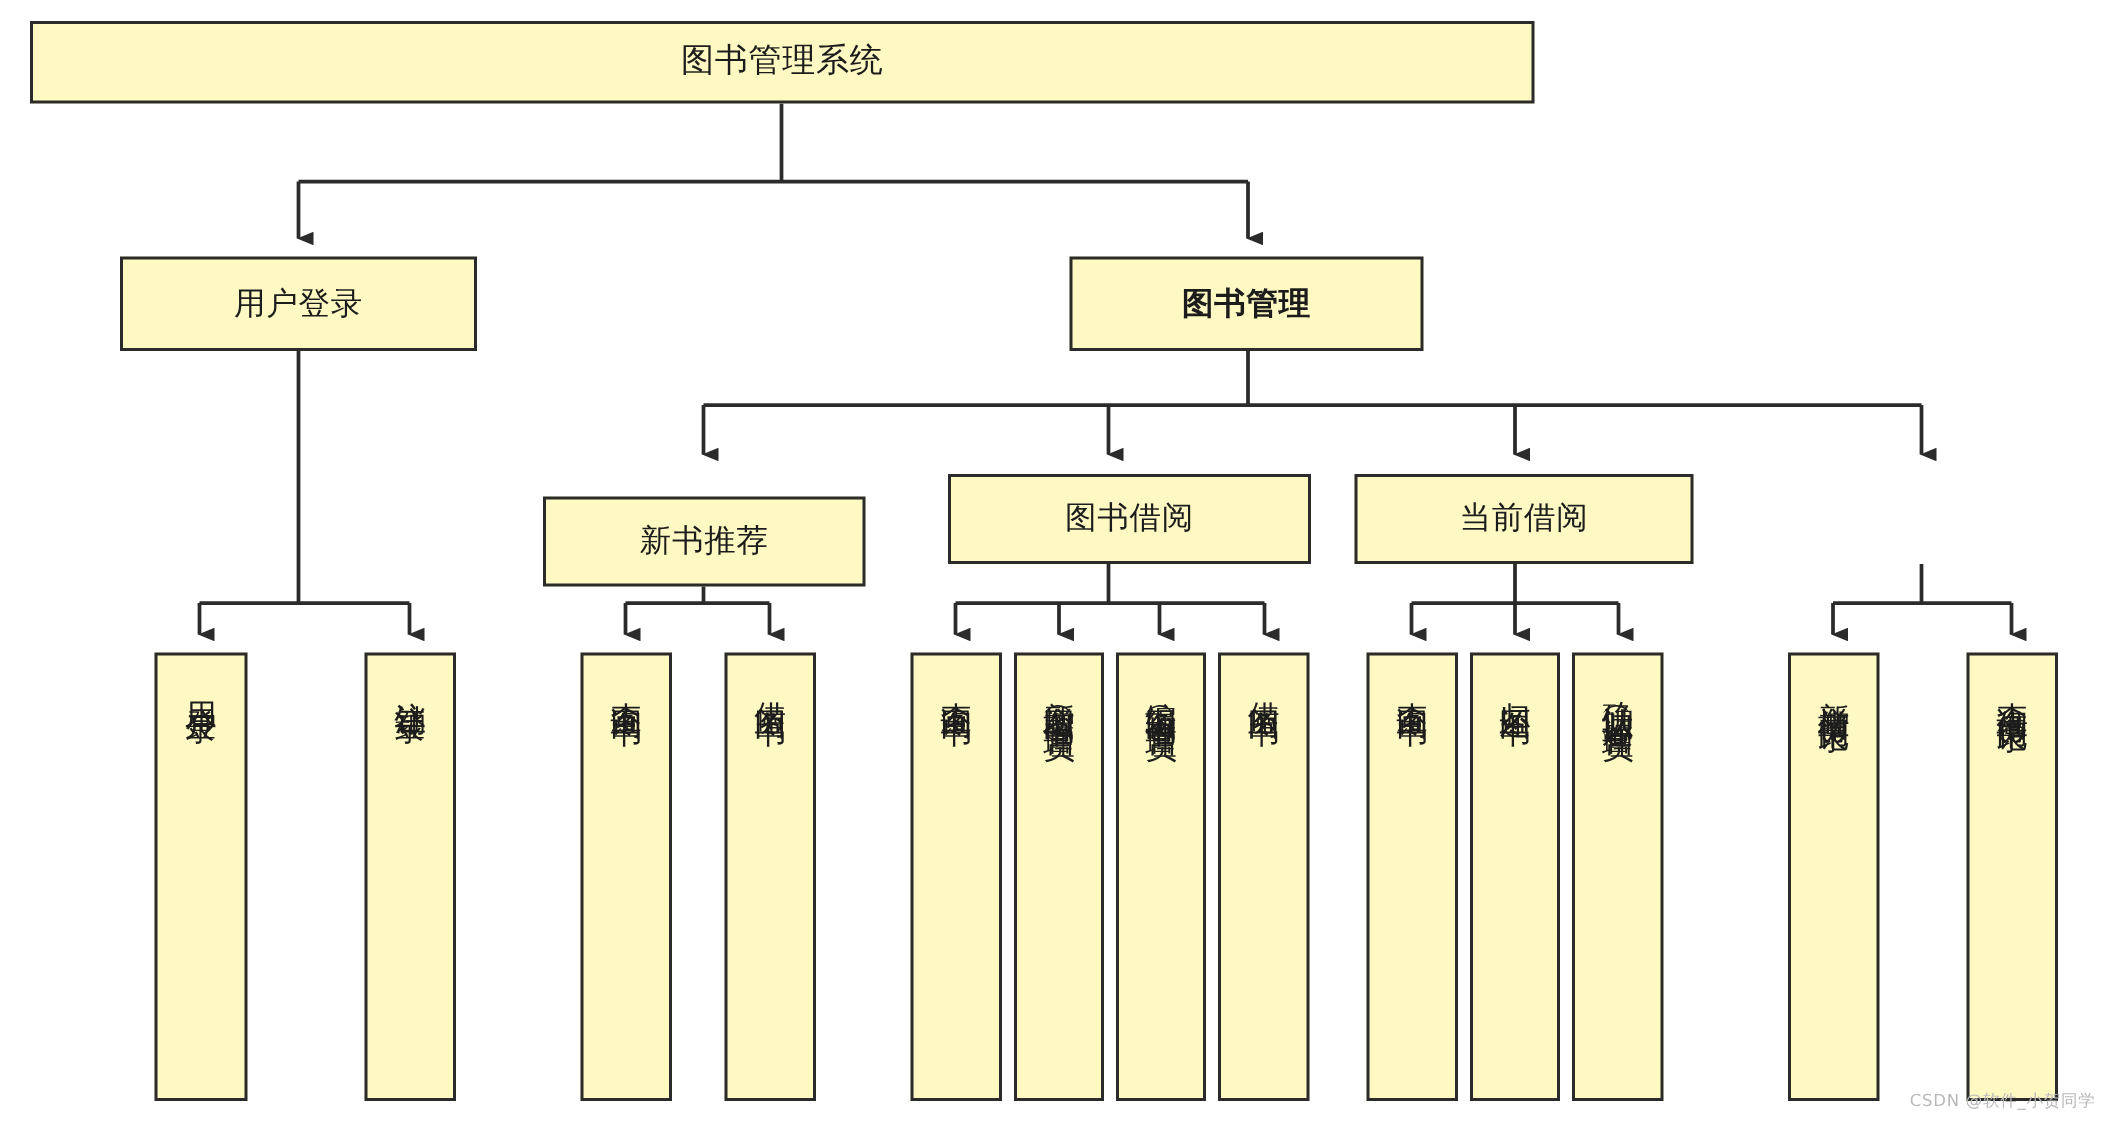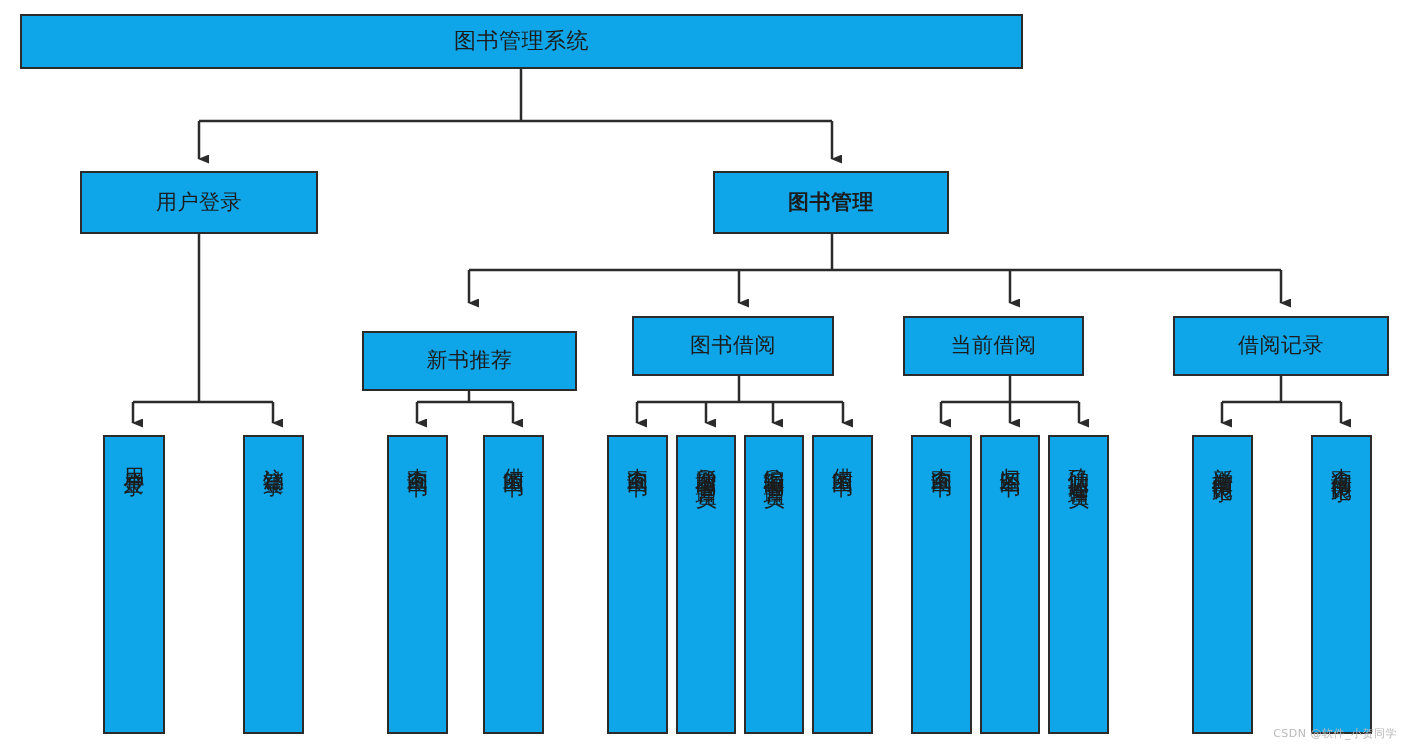--- a/index.html
+++ b/index.html
@@ -22,21 +22,21 @@
     left: 0;
     top: 0;
     width: 1405px;
     height: 747px;
     pointer-events: none;
   }
   .node {
     position: absolute;
     box-sizing: border-box;
     border: 2.5px solid #2b2b2b;
-    background: #0ea5e9;
+    background: #fef9c3;
     display: flex;
     align-items: center;
     justify-content: center;
     color: #1c1c1c;
   }
   .node .lbl {
     display: block;
     text-align: center;
     line-height: 1.22;
     white-space: nowrap;
@@ -135,28 +135,25 @@
   <div class="node horiz" style="left:80px; top:171px; width:238px; height:63px;">
     <span class="lbl">用户登录</span>
   </div>
   <div class="node horiz" style="left:713px; top:171px; width:236px; height:63px;font-weight:bold;">
     <span class="lbl">图书管理</span>
   </div>
 
   <div class="node horiz" style="left:362px; top:331px; width:215px; height:60px;">
     <span class="lbl">新书推荐</span>
   </div>
-  <div class="node horiz" style="left:632px; top:316px; width:202px; height:60px;">
+  <div class="node horiz" style="left:632px; top:316px; width:242px; height:60px;">
     <span class="lbl">图书借阅</span>
   </div>
-  <div class="node horiz" style="left:903px; top:316px; width:181px; height:60px;">
+  <div class="node horiz" style="left:903px; top:316px; width:226px; height:60px;">
     <span class="lbl">当前借阅</span>
-  </div>
-  <div class="node horiz" style="left:1173px; top:316px; width:216px; height:60px;">
-    <span class="lbl">借阅记录</span>
   </div>
 
   <div class="node vert" style="left:103px; top:435px; width:62px; height:299px;">
     <span class="lbl">用户登录</span>
   </div>
   <div class="node vert" style="left:243px; top:435px; width:61px; height:299px;">
     <span class="lbl">注销登录</span>
   </div>
 
   <div class="node vert" style="left:387px; top:435px; width:61px; height:299px;">

